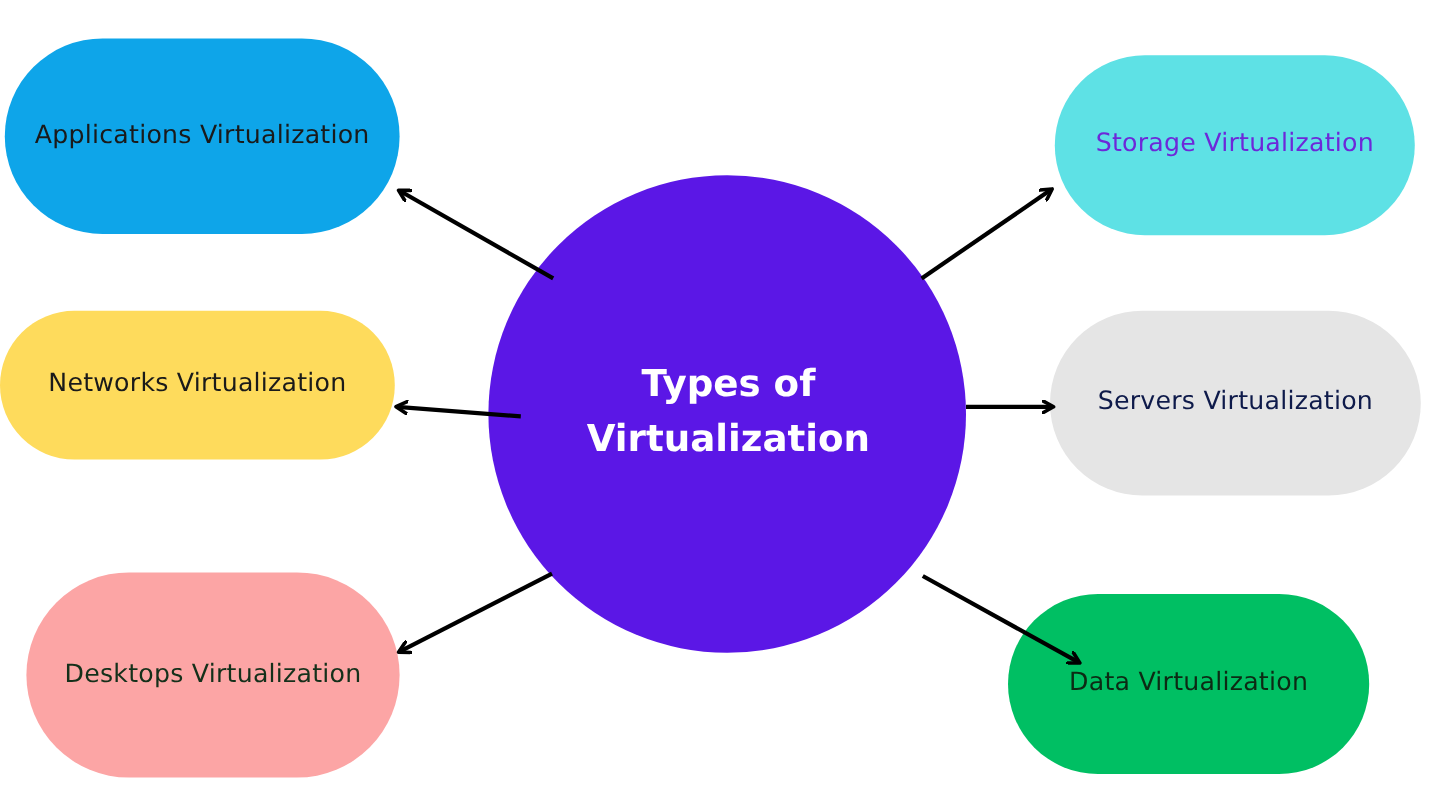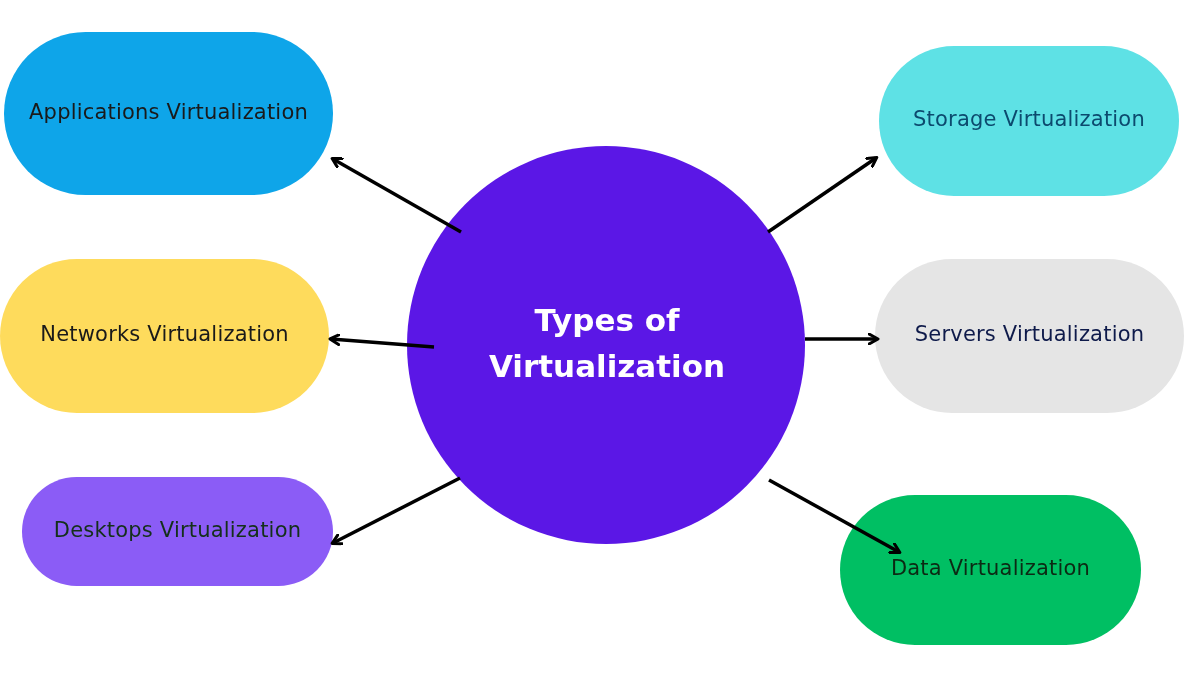--- a/index.html
+++ b/index.html
@@ -9,23 +9,23 @@
       font-family: "DejaVu Sans", sans-serif;
     }
     .pill {
       position: absolute; border-radius: 9999px;
       display: flex; align-items: center; justify-content: center;
       color: #1a1a1a; font-size: 21px; white-space: nowrap;
       letter-spacing: 0.2px;
     }
     .pill span { transform: translateY(-2px); }
     #pill-applications { left: 4px;   top: 32px;  width: 329px; height: 163px; background: #0ea5e9; }
-    #pill-networks     { left: 0px;   top: 259px; width: 329px; height: 154px; background: #fedb5c; }
-    #pill-desktops     { left: 22px;  top: 477px; width: 311px; height: 109px; background: #8b5cf6; color:#14301a; }
-    #pill-storage      { left: 879px; top: 46px;  width: 300px; height: 150px; background: #5ee1e5; color:#0c4a6e; }
+    #pill-networks     { left: 0px;   top: 259px; width: 329px; height: 124px; background: #fedb5c; }
+    #pill-desktops     { left: 22px;  top: 477px; width: 311px; height: 171px; background: #fca5a5; color:#14301a; }
+    #pill-storage      { left: 879px; top: 46px;  width: 300px; height: 150px; background: #5ee1e5; color:#6d28d9; }
     #pill-servers      { left: 875px; top: 259px; width: 309px; height: 154px; background: #e5e5e5; color:#0e1a4a; }
     #pill-data         { left: 840px; top: 495px; width: 301px; height: 150px; background: #00bf63; color:#0c2a14; }
 
     #center-circle {
       position: absolute; left: 407px; top: 146px; width: 398px; height: 398px;
       border-radius: 50%; background: #5b17e6;
       display: flex; align-items: center; justify-content: center;
       text-align: center;
     }
     #center-title {

